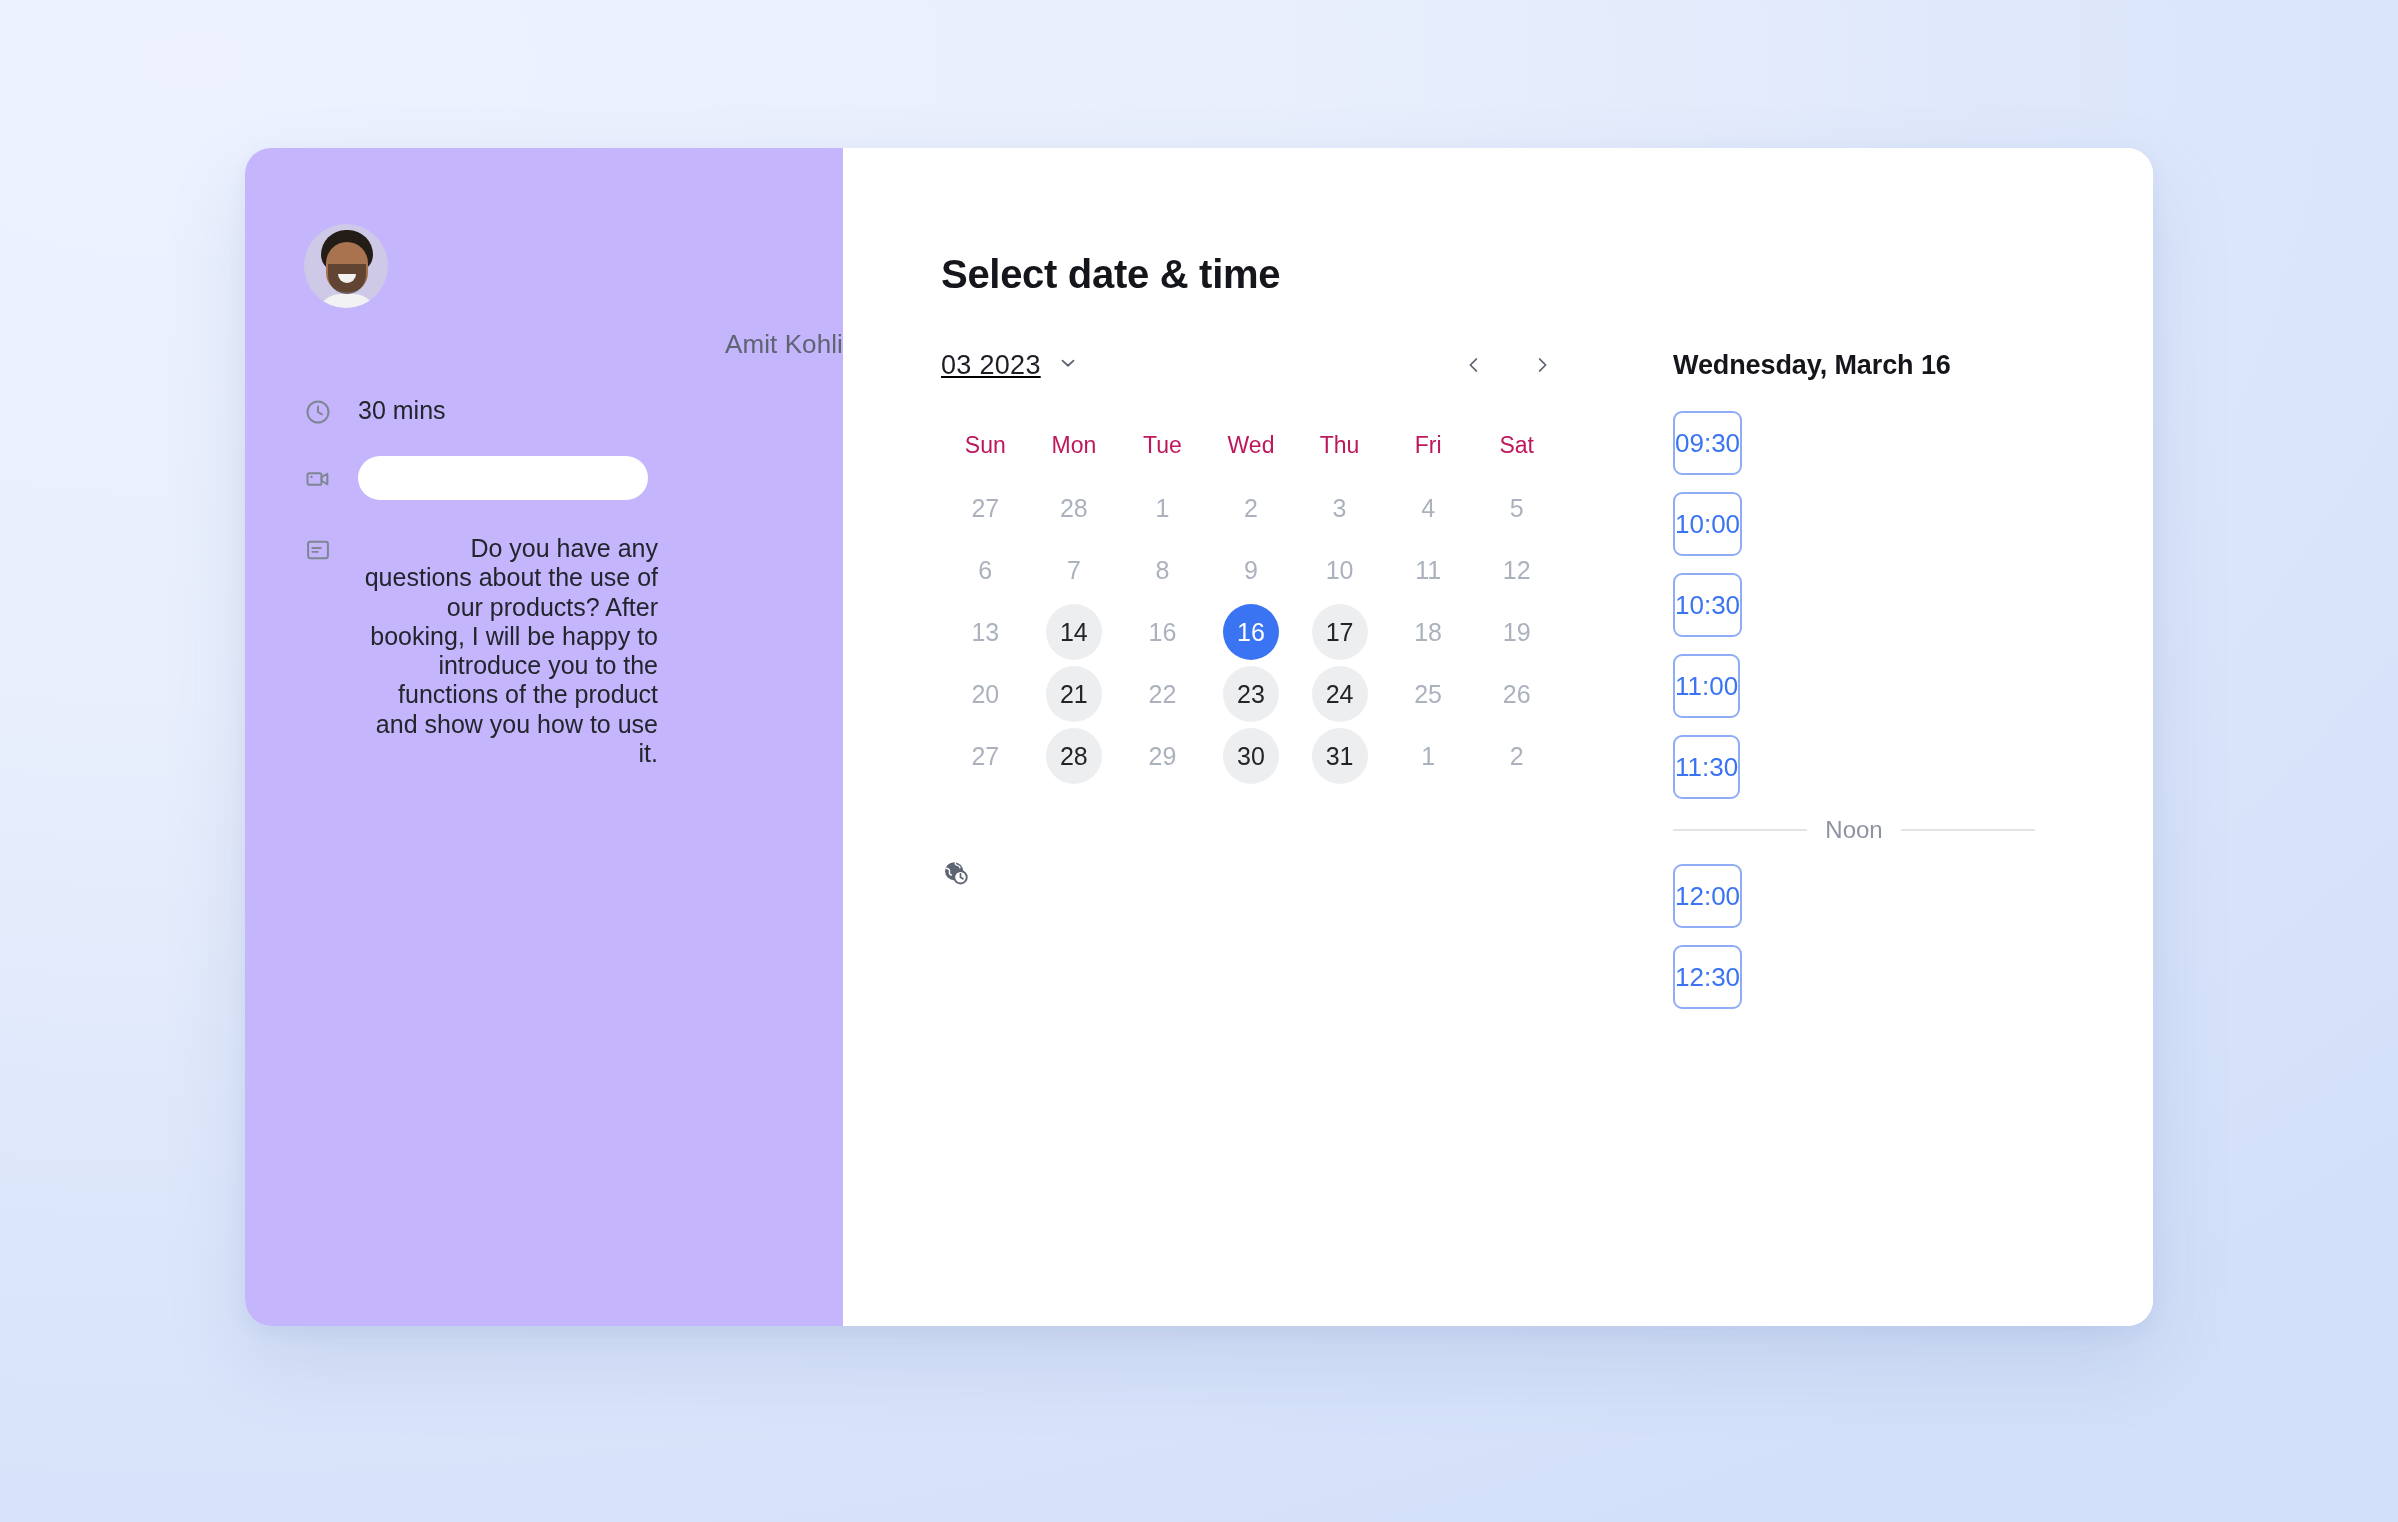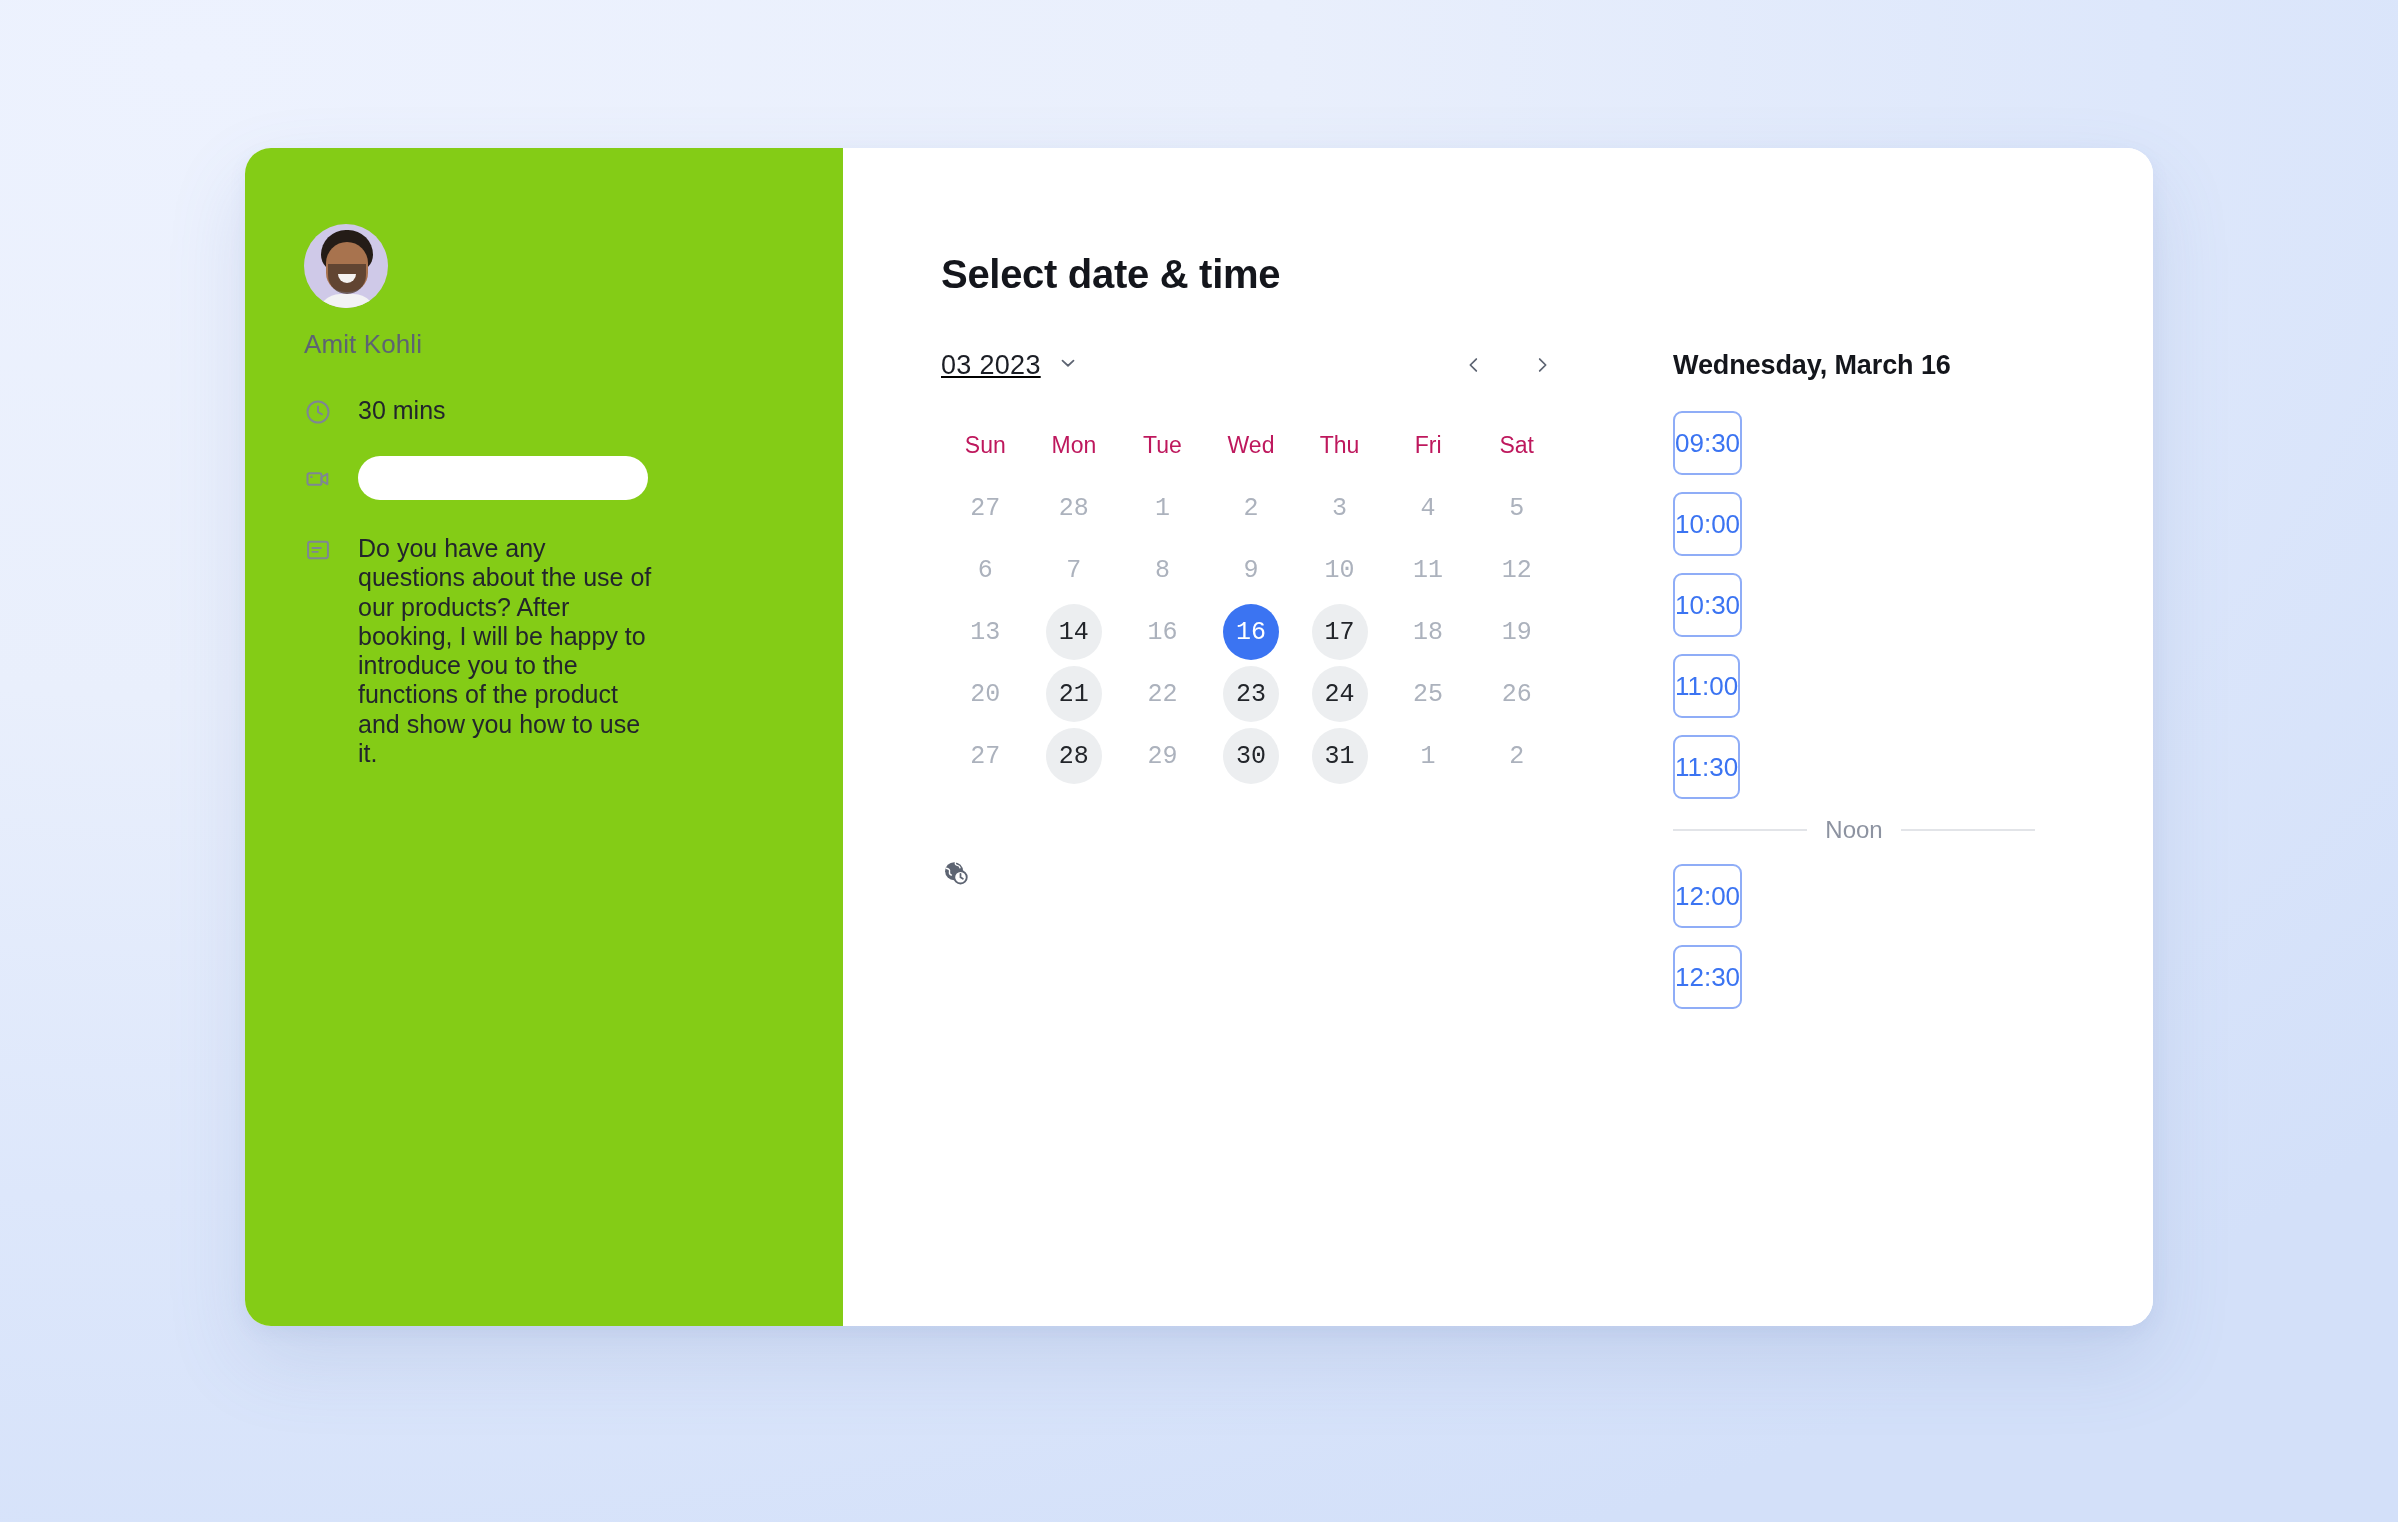--- a/index.html
+++ b/index.html
@@ -29,23 +29,24 @@
     display: flex;
     box-shadow: 0 34px 80px rgba(91, 118, 175, .16),
                 0 6px 18px rgba(91, 118, 175, .08);
     background: #ffffff;
   }
 
   
   .left-panel {
     width: 598px;
     flex: 0 0 598px;
-    background: #84cc16;
+    background: #c4b5fd;
     padding: 76px 0 0 59px;
     position: relative;
+    text-align: right;
   }
 
   .avatar {
     width: 84px;
     height: 84px;
     border-radius: 50%;
     background: #cfc9e8;
     position: relative;
     overflow: hidden;
   }
@@ -196,21 +197,21 @@
     grid-template-columns: repeat(7, 1fr);
   }
   .weekdays { margin-top: 47px; }
   .weekday {
     text-align: center;
     font-size: 23px;
     color: #be185d;
   }
 
   .cal-grid { margin-top: 18px; }
-  .cal-row { height: 62px; align-items: center; font-family: Liberation Mono, monospace; }
+  .cal-row { height: 62px; align-items: center; }
 
   .day {
     justify-self: center;
     width: 56px; height: 56px;
     border-radius: 50%;
     display: flex;
     align-items: center;
     justify-content: center;
     font-size: 25px;
     position: relative;

